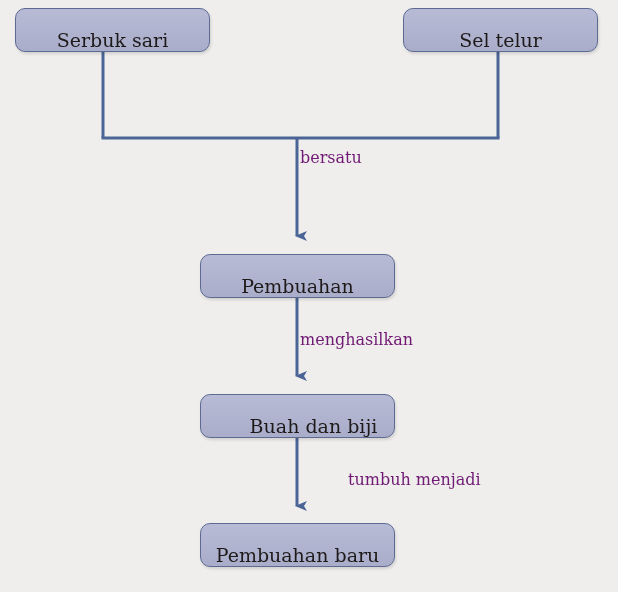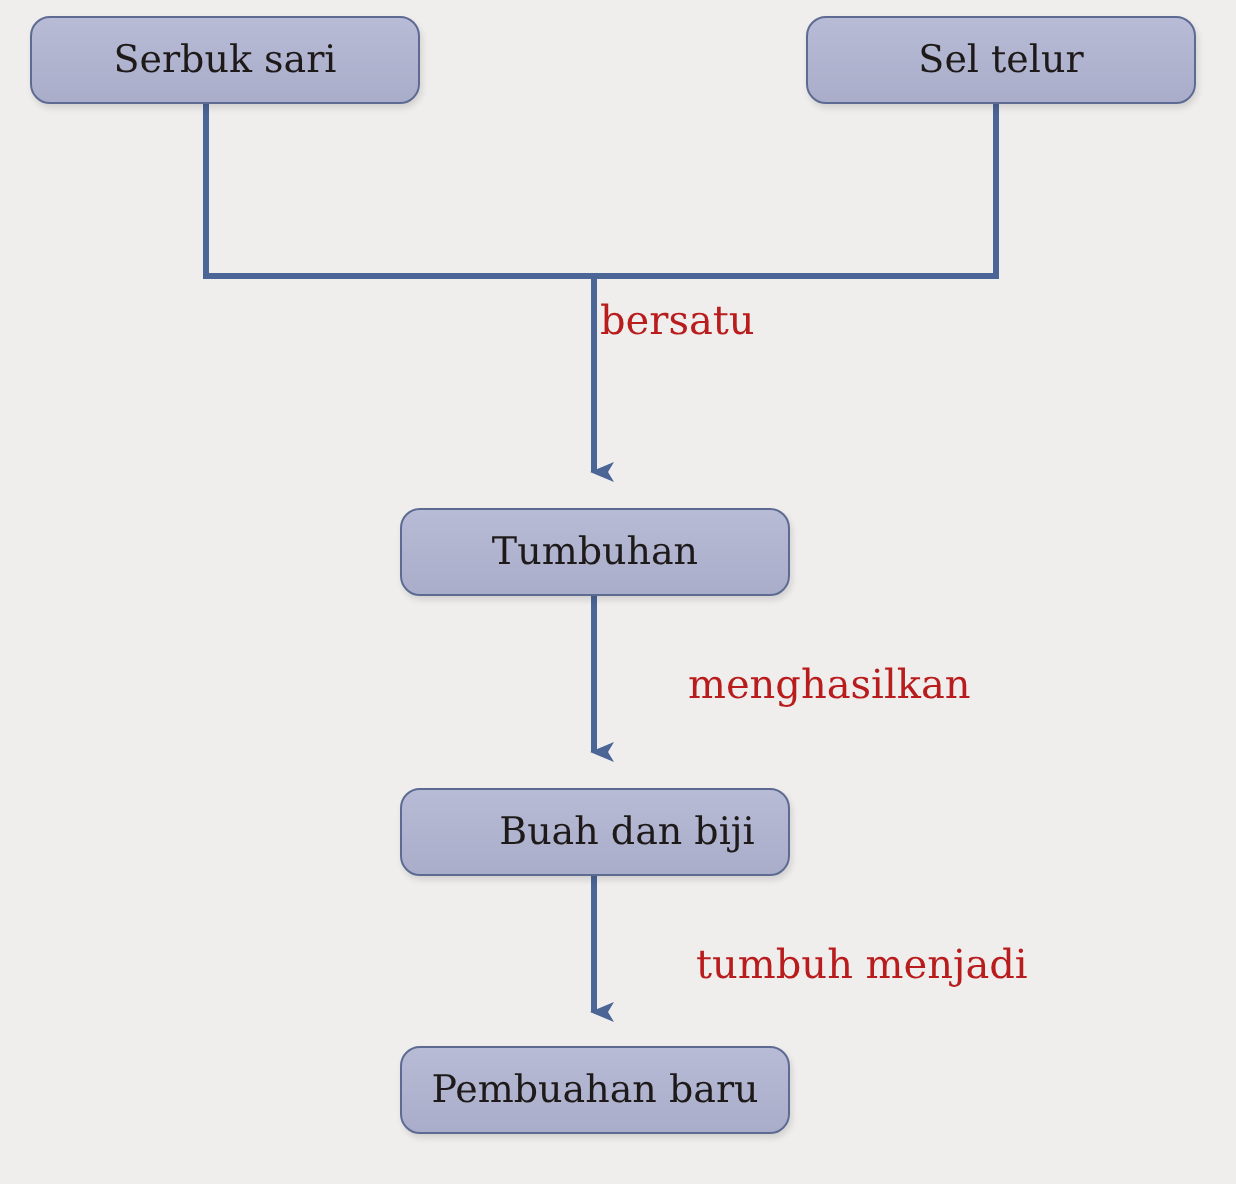--- a/index.html
+++ b/index.html
@@ -11,28 +11,28 @@
       font-family: "DejaVu Serif", "Liberation Serif", serif;
     }
     .node {
       position: absolute;
       box-sizing: border-box;
       width: 195px; height: 44px;
       border: 1.5px solid #5d6b93;
       border-radius: 10px;
       background: linear-gradient(#b8bbd6, #a9adc9);
       box-shadow: 1px 2px 3px rgba(0,0,0,0.12);
-      display: flex; align-items: center; justify-content: center;
+      display: flex; align-items: flex-end; justify-content: center;
       color: #1f1a1a;
       font-size: 19px;
     }
     .label {
       position: absolute;
-      color: #b91c1c;
-      font-size: 20px;
+      color: #701a75;
+      font-size: 16px;
       white-space: nowrap;
     }
     svg.connectors { position: absolute; left: 0; top: 0; }
   </style>
 </head>
 <body>
 
 <svg class="connectors" width="618" height="592">
   <defs>
     <marker id="arrow" markerWidth="10" markerHeight="12" refX="5" refY="10" orient="auto" markerUnits="userSpaceOnUse">
@@ -55,24 +55,24 @@
   <span>Serbuk sari</span>
 </div>
 
 <div class="node" style="left:403px; top:8px;">
   <span>Sel telur</span>
 </div>
 
 <div class="label" style="left:300px; top:148px;">bersatu</div>
 
 <div class="node" style="left:200px; top:254px;">
-  <span>Tumbuhan</span>
+  <span>Pembuahan</span>
 </div>
 
-<div class="label" style="left:300px; top:330px;margin-left:44px;">menghasilkan</div>
+<div class="label" style="left:300px; top:330px;">menghasilkan</div>
 
 <div class="node" style="left:200px; top:394px;padding-left:32px;">
   <span>Buah dan biji</span>
 </div>
 
 <div class="label" style="left:300px; top:470px;padding-left:48px;">tumbuh menjadi</div>
 
 <div class="node" style="left:200px; top:523px;">
   <span>Pembuahan baru</span>
 </div>

